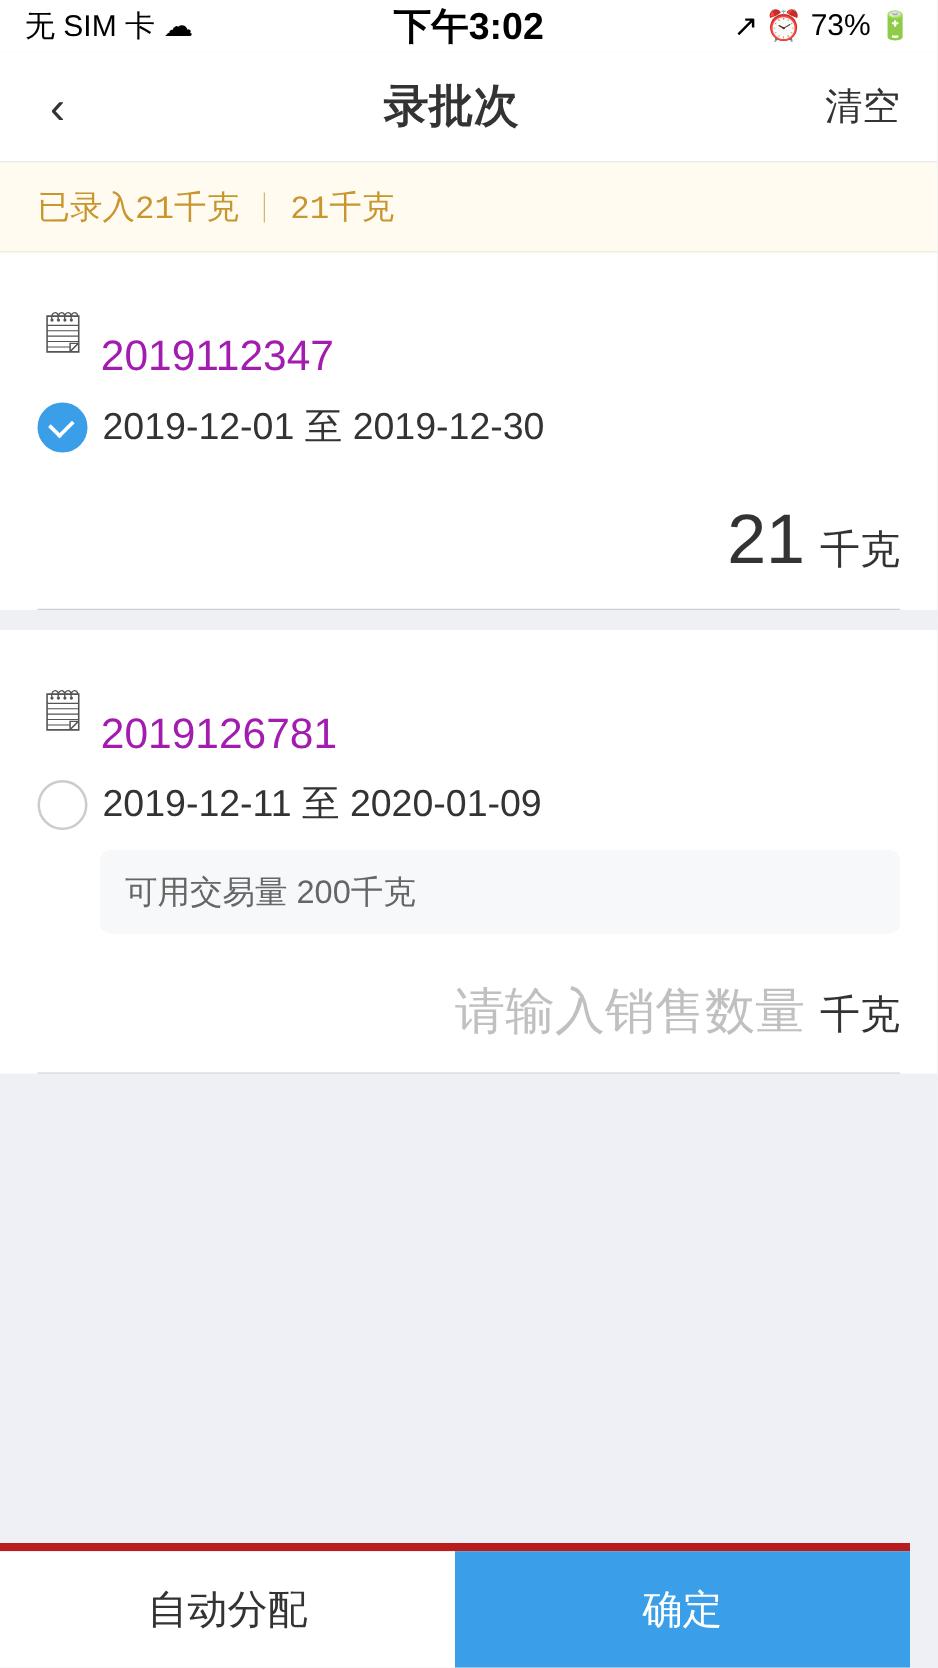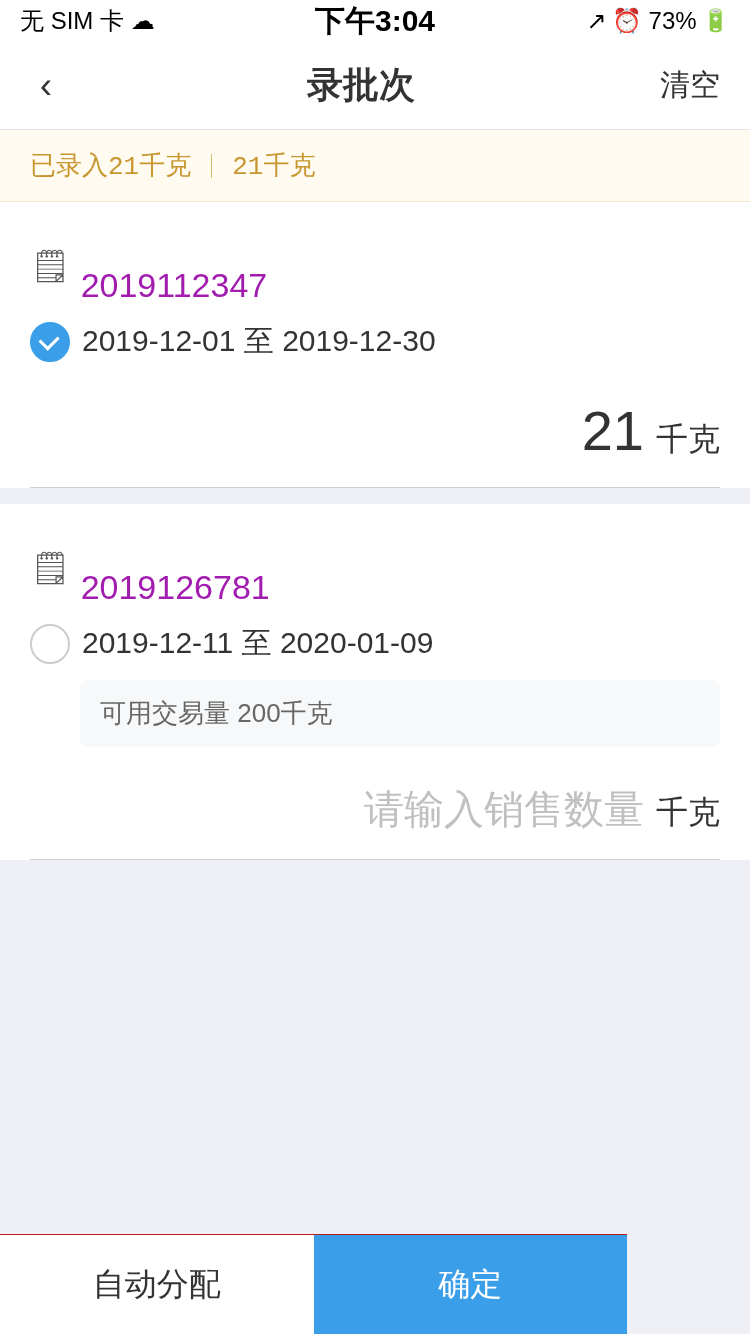--- a/index.html
+++ b/index.html
@@ -205,24 +205,24 @@
     .section-separator {
       height: 16px;
       background: #eef0f5;
     }
 
     
     .bottom-area {
       position: fixed;
       bottom: 0;
       left: 0;
-      width: 627px;
+      width: 728px;
       height: 100px;
       display: flex;
-      border-top: 1px solid #b91c1c;
+      border-top: 7px solid #b91c1c;
     }
     .btn-auto {
       flex: 1;
       background: #fff;
       font-size: 32px;
       color: #333;
       border: none;
       cursor: pointer;
       display: flex;
       align-items: center;
@@ -246,21 +246,21 @@
       height: 500px;
     }
   </style>
 </head>
 <body>
 
 <div class="status-bar">
   <div class="status-left">
     <span>无 SIM 卡 ☁</span>
   </div>
-  <div class="status-center">下午3:04</div>
+  <div class="status-center">下午3:02</div>
   <div class="status-right">
     <span>↗</span>
     <span>⏰</span>
     <span>73%</span>
     <span style="font-size:22px;">🔋</span>
   </div>
 </div>
 
 <div class="nav-bar">
   <div class="nav-back">‹</div>

